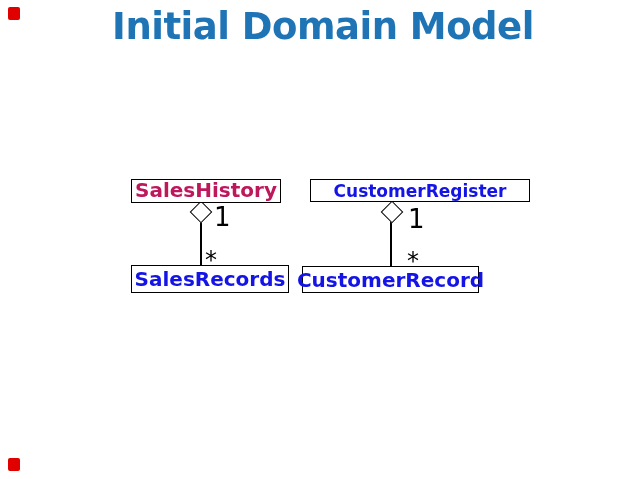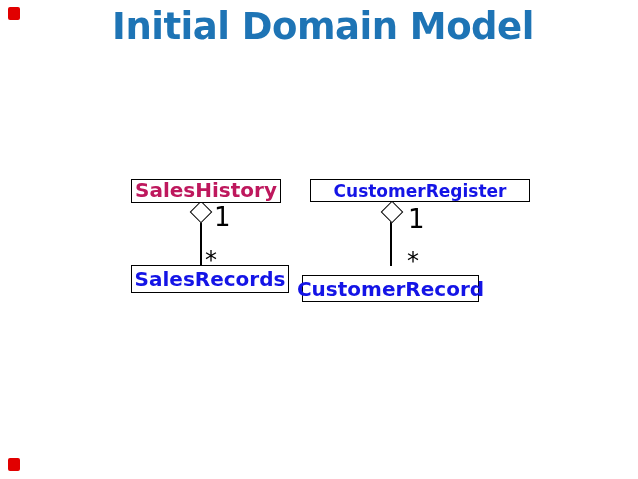--- a/index.html
+++ b/index.html
@@ -36,21 +36,21 @@
     align-items:center;
     justify-content:center;
     font-weight:bold;
     font-size:20px;
     white-space:nowrap;
     z-index:3;
   }
   .box-sales-history   {left:131px;top:179px;width:150px;height:24px;}
   .box-customer-register{left:298px;top:179px;width:220px;height:23px;font-size:17px;margin-left:12px;}
   .box-sales-records   {left:131px;top:265px;width:158px;height:28px;}
-  .box-customer-record {left:302px;top:266px;width:177px;height:27px;margin-top:9px;}
+  .box-customer-record {left:302px;top:266px;width:177px;height:27px;}
   .assoc-line{
     position:absolute;
     width:1.5px;
     background:#000;
     z-index:1;
   }
   .line-left {left:200px;top:212px;height:53px;}
   .line-right{left:390px;top:212px;height:54px;}
   .agg-diamond{
     position:absolute;

